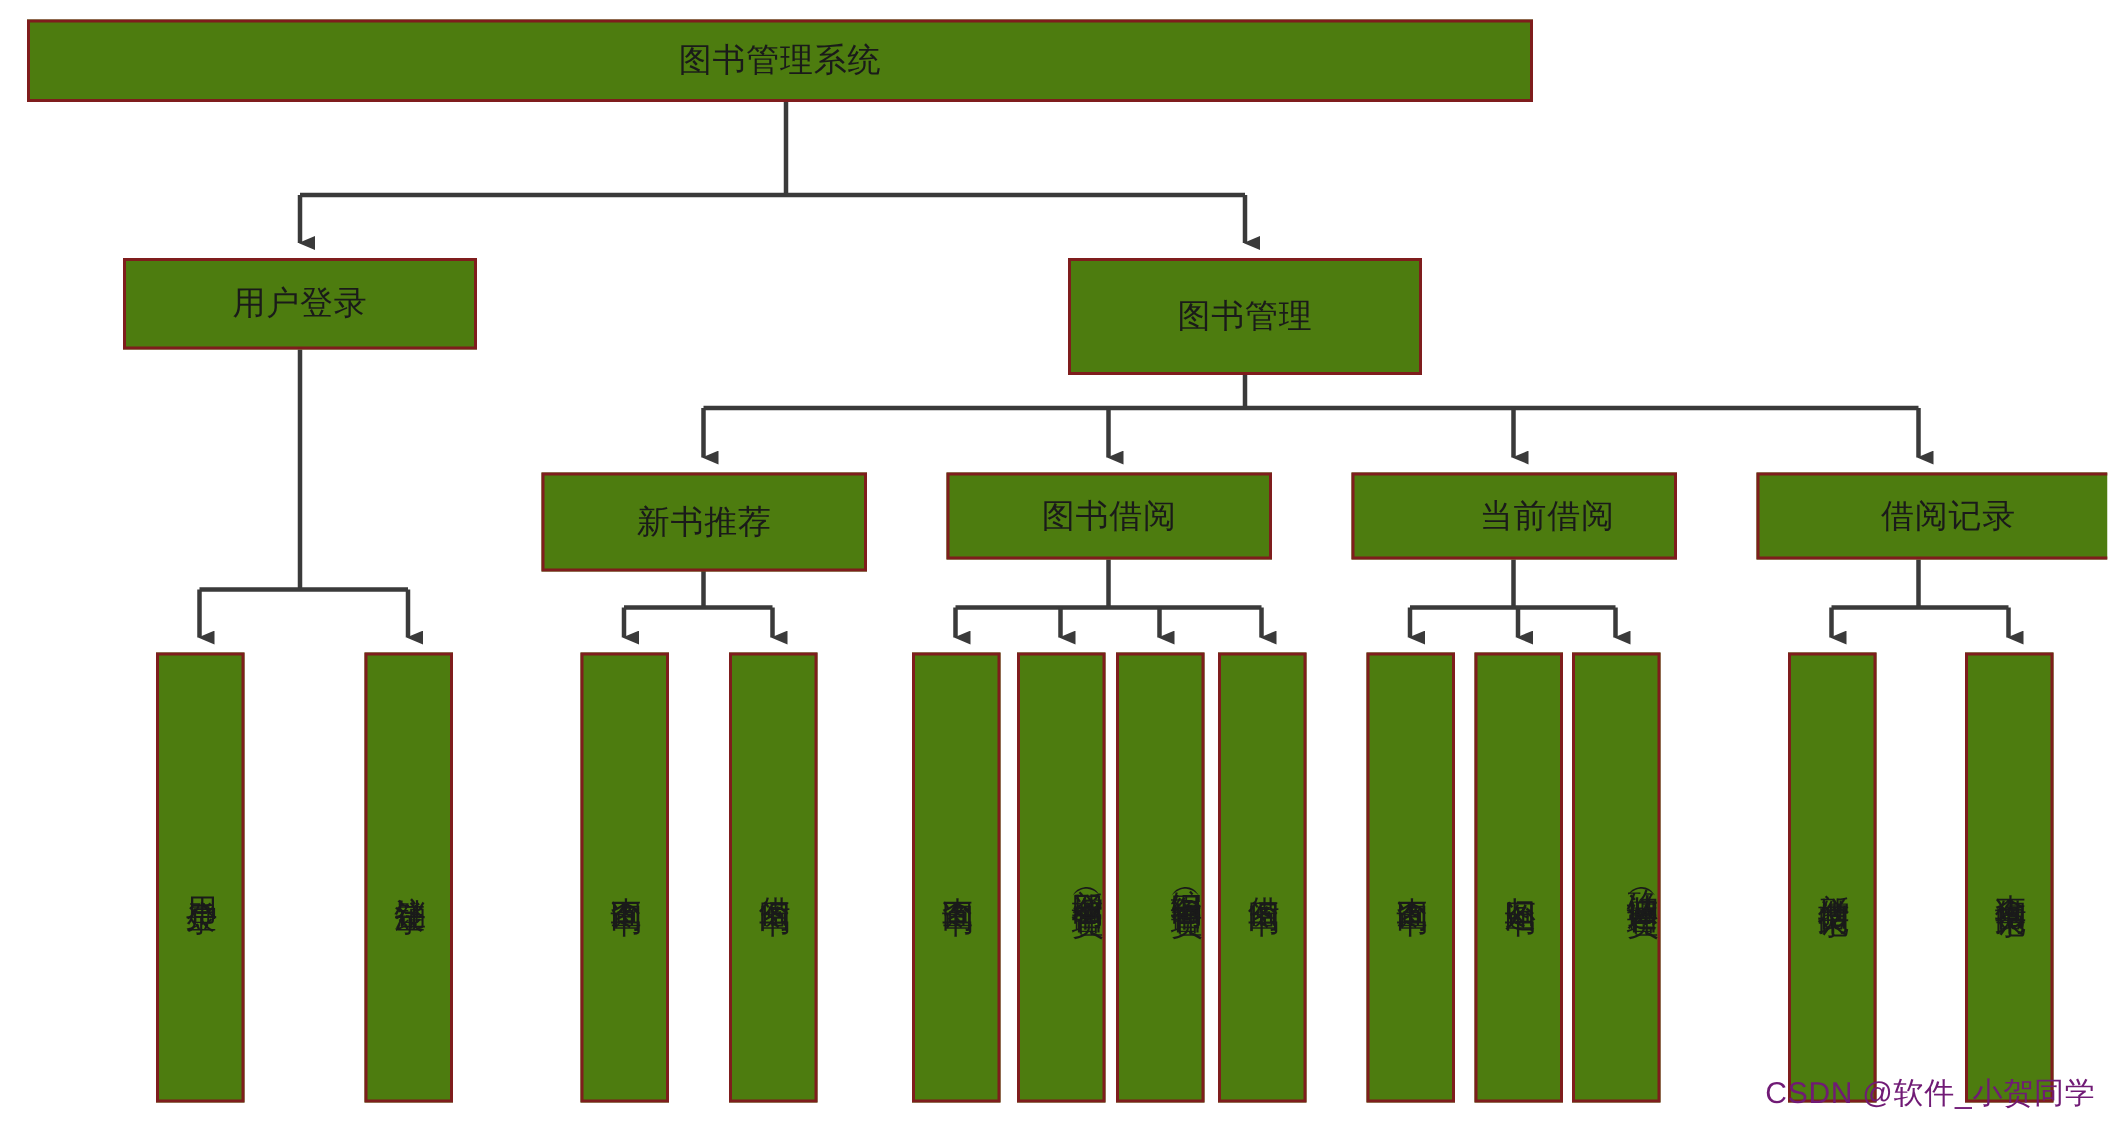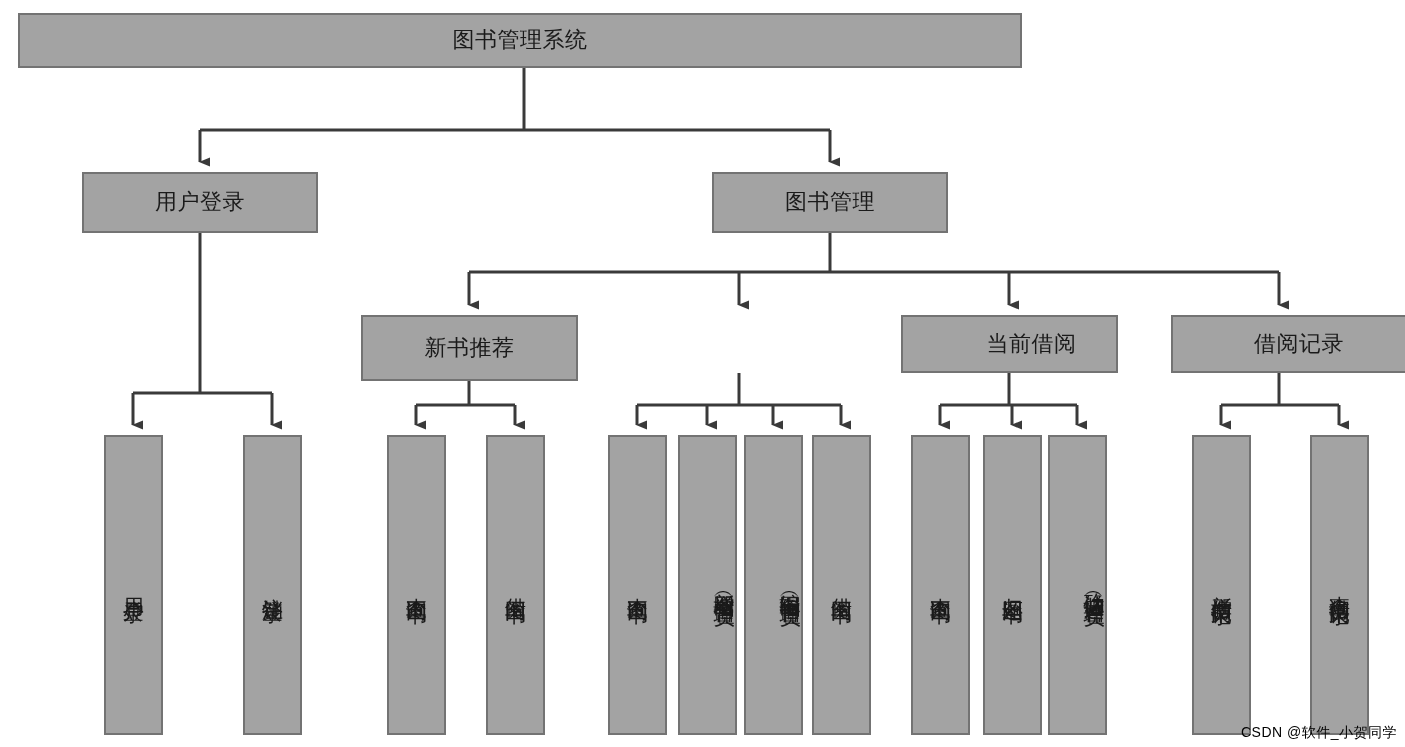--- a/index.html
+++ b/index.html
@@ -21,22 +21,22 @@
   #edges-layer {
     position: absolute;
     left: 0;
     top: 0;
     width: 1405px;
     height: 747px;
   }
   .node {
     position: absolute;
     box-sizing: border-box;
-    border: 2px solid #737373;
-    background: #a3a3a3;
+    border: 2px solid #7f1d1d;
+    background: #4d7c0f;
     color: #1a1a1a;
     display: flex;
     align-items: center;
     justify-content: center;
     text-align: center;
   }
   .node.horizontal {
     font-size: 22px;
     letter-spacing: 0.5px;
     line-height: 1.2;
@@ -56,22 +56,22 @@
     align-items: flex-start;
   }
   .node-label {
     display: block;
     white-space: pre;
   }
   #watermark {
     position: absolute;
     right: 8px;
     bottom: 5px;
-    font-size: 14px;
-    color: #000000;
+    font-size: 20px;
+    color: #701a75;
     letter-spacing: 0.5px;
     white-space: nowrap;
     user-select: none;
   }
 </style>
 </head>
 <body>
 
 <div id="diagram-root">
 
@@ -128,26 +128,29 @@
     </g>
   </svg>
 
   <div class="node horizontal" style="left:18px; top:13px; width:1004px; height:55px;">
     <span class="node-label">图书管理系统</span>
   </div>
 
   <div class="node horizontal" style="left:82px; top:172px; width:236px; height:61px;">
     <span class="node-label">用户登录</span>
   </div>
-  <div class="node horizontal" style="left:712px; top:172px; width:236px; height:61px;">
+  <div class="node horizontal" style="left:712px; top:172px; width:236px; height:78px;">
     <span class="node-label">图书管理</span>
   </div>
 
   <div class="node horizontal" style="left:361px; top:315px; width:217px; height:66px;">
     <span class="node-label">新书推荐</span>
+  </div>
+  <div class="node horizontal" style="left:631px; top:315px; width:217px; height:58px;">
+    <span class="node-label">图书借阅</span>
   </div>
   <div class="node horizontal" style="left:901px; top:315px; width:217px; height:58px;padding-left:44px;">
     <span class="node-label">当前借阅</span>
   </div>
   <div class="node horizontal" style="left:1171px; top:315px; width:256px; height:58px;">
     <span class="node-label">借阅记录</span>
   </div>
 
   <div class="node vertical" style="left:104px; top:435px; width:59px; height:300px; align-items:center;">
     <span class="node-label">用户登录</span>

